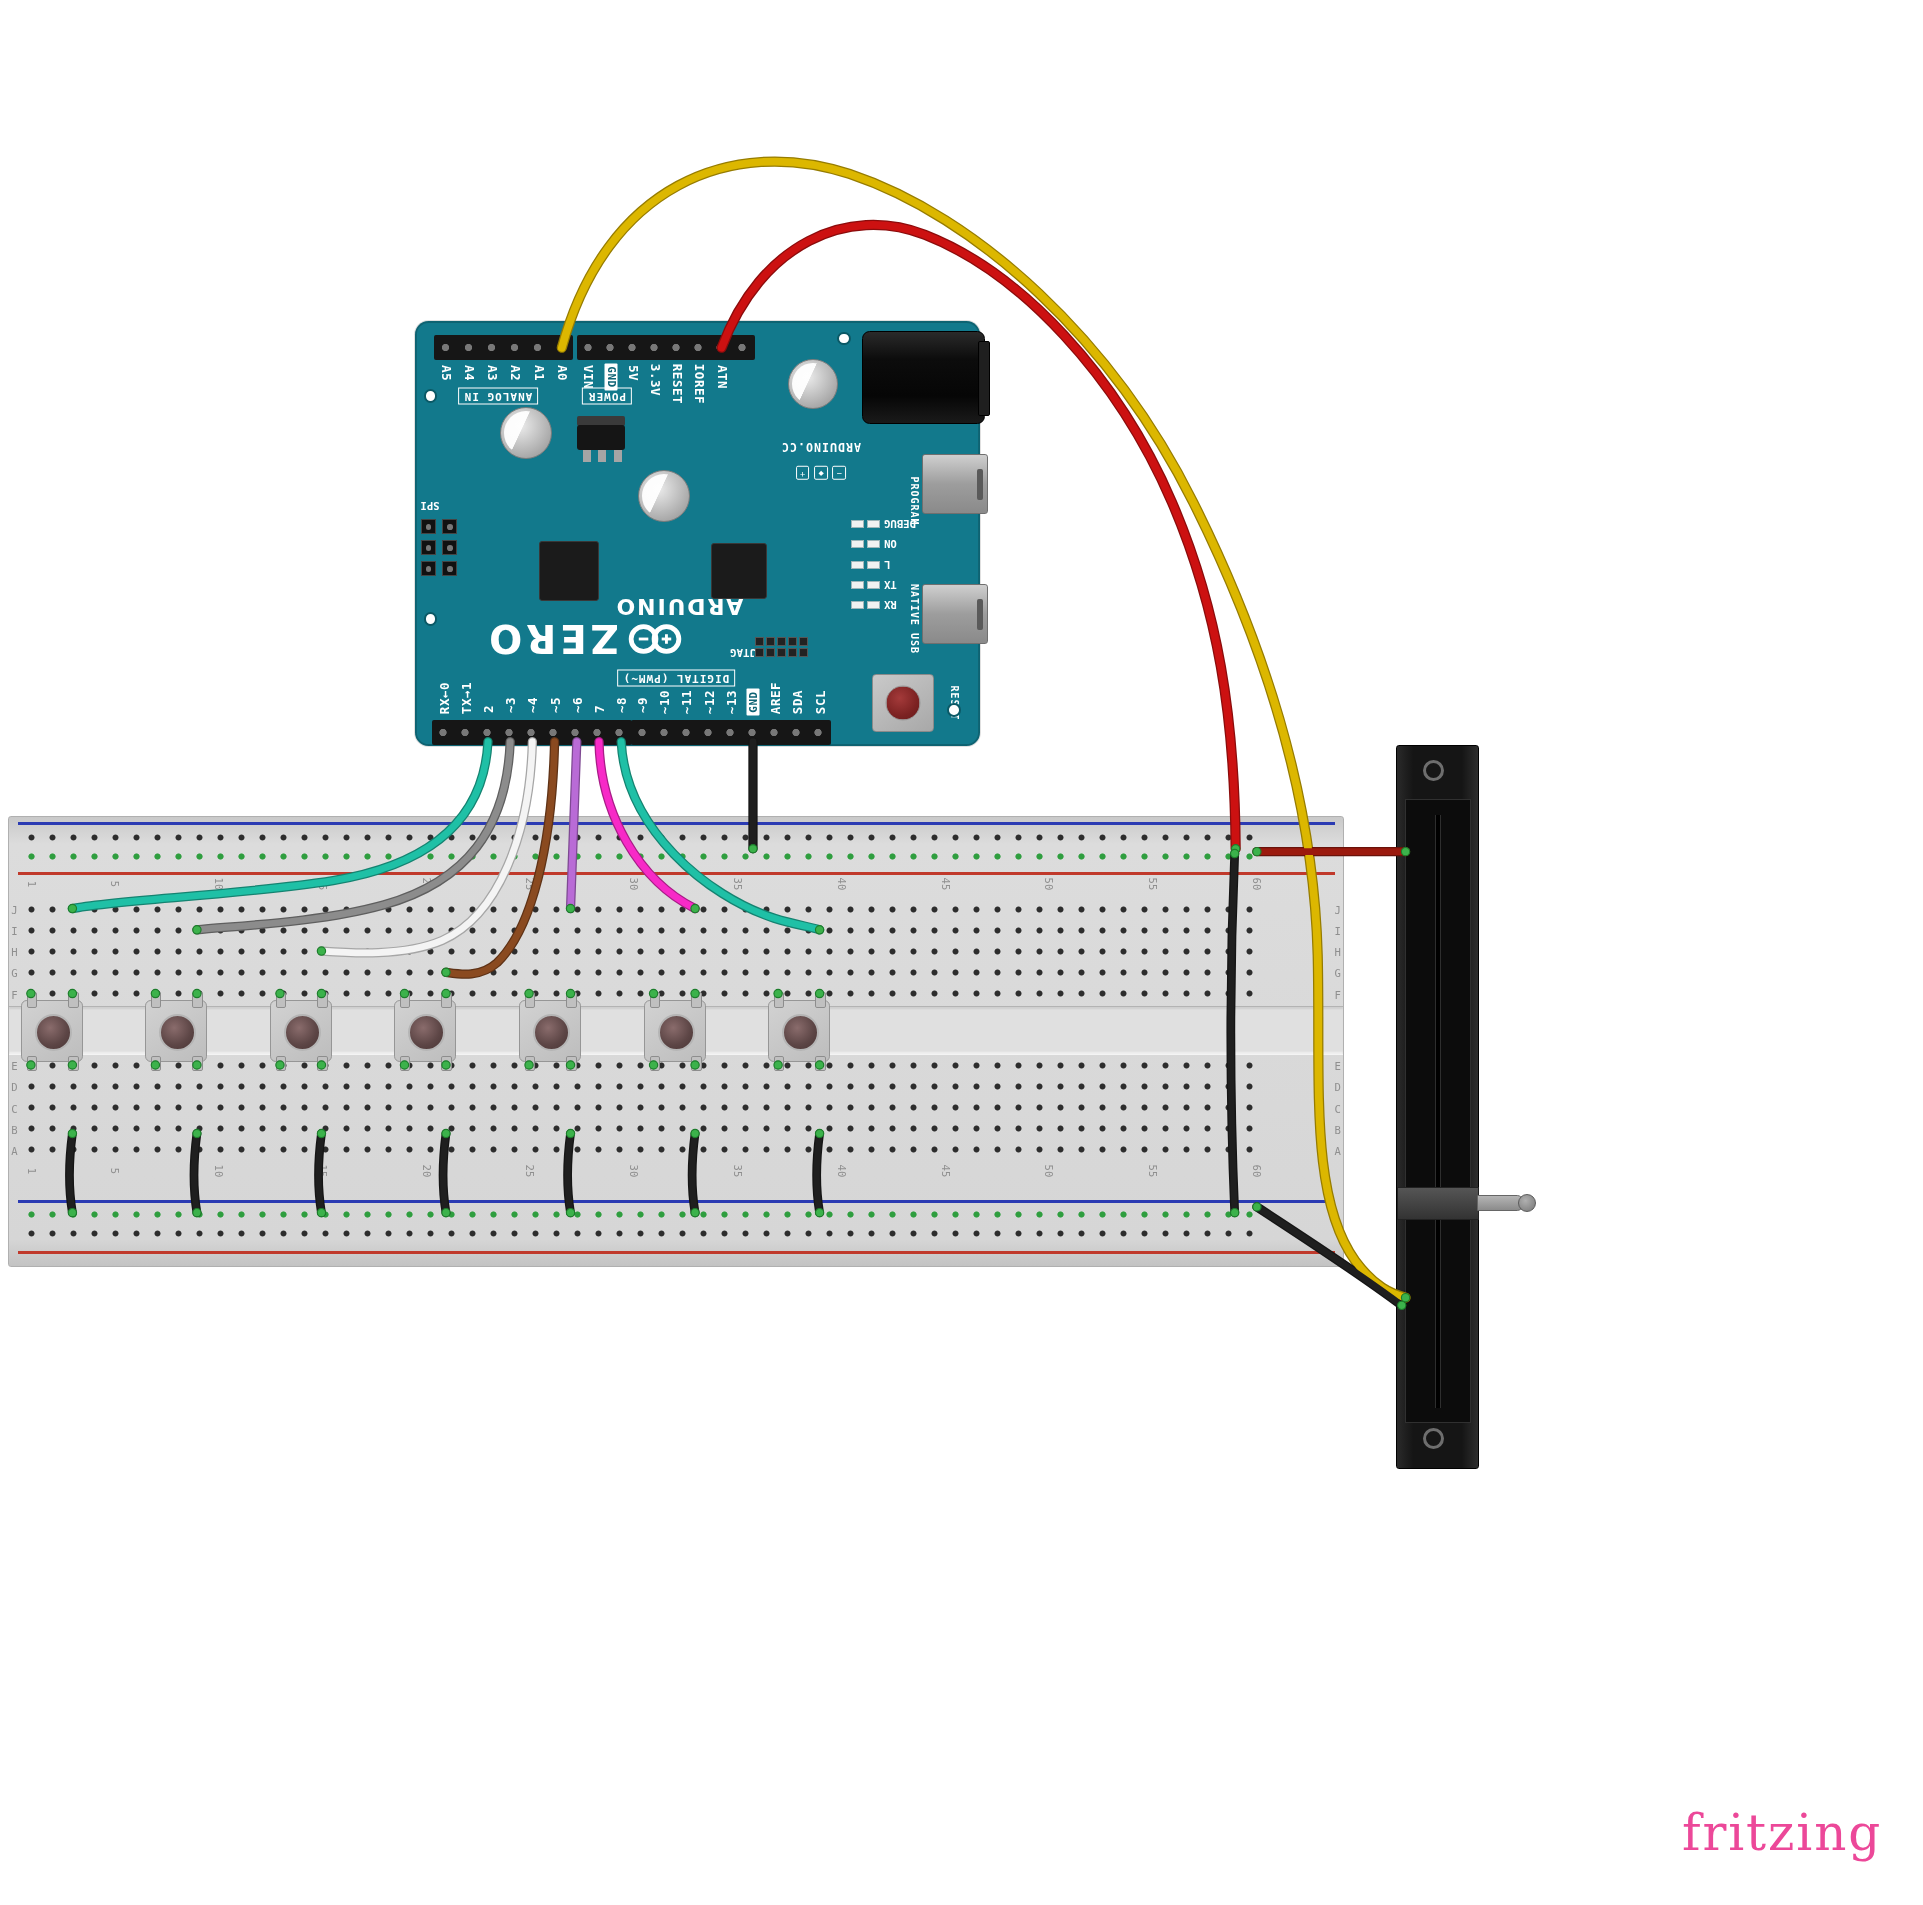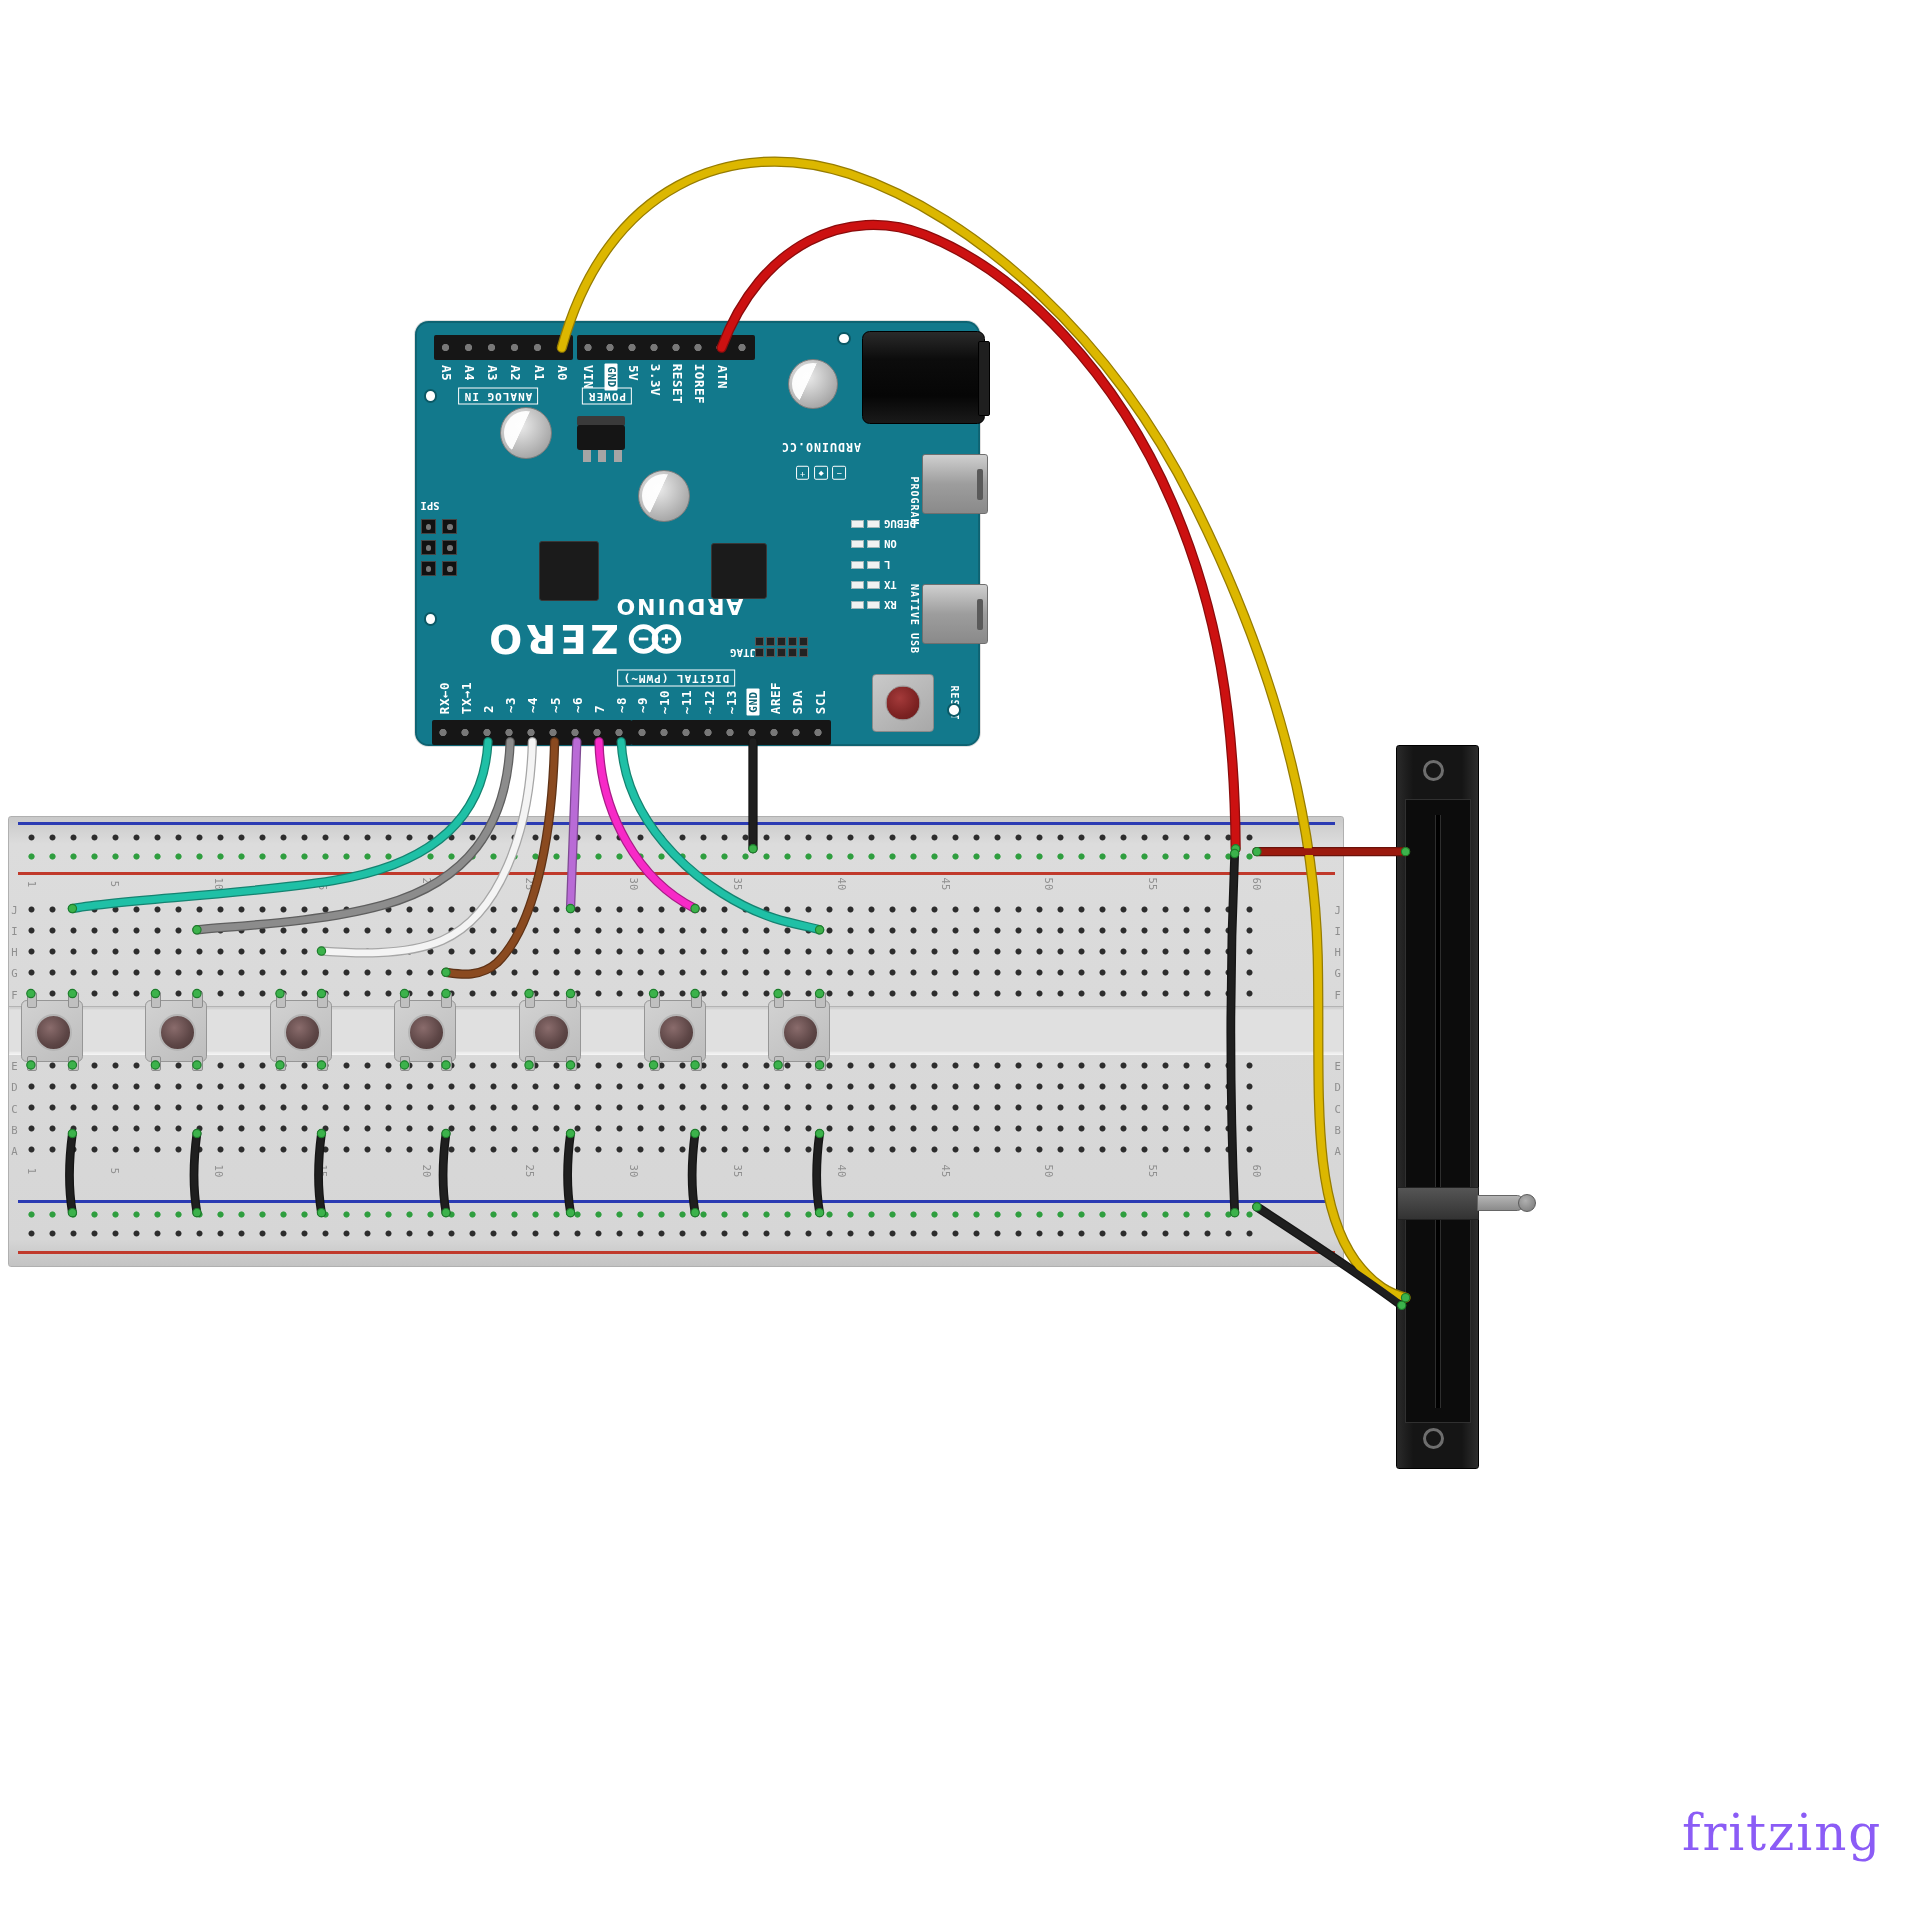--- a/index.html
+++ b/index.html
@@ -107,21 +107,21 @@
   .pot-lever { position:absolute; left:81px; top:450px; width:46px; height:16.4px;
     background:linear-gradient(180deg,#b5b5b5,#8b8b8b); border:1px solid #666; border-radius:0 5.8px 5.8px 0; }
   .pot-knob { position:absolute; left:122px; top:449px; width:18.3px; height:18.3px; border-radius:50%;
     background:radial-gradient(circle at 40% 35%, #b0b0b0, #777); border:1px solid #5a5a5a; }
 
   
   #wires { position:absolute; left:0; top:0; z-index:40; }
   #wires path { fill:none; stroke-linecap:round; stroke-linejoin:round; }
 
   #watermark { position:absolute; left:1682px; top:1804px; font:50px "DejaVu Serif", serif;
-    color:#8b5cf6; letter-spacing:1.9px; z-index:50;text-align:center; }
+    color:#ec4899; letter-spacing:1.9px; z-index:50;text-align:center; }
 </style>
 </head>
 <body>
 
 <div id="canvas">
 
   <div id="breadboard">
     <div class="railline" id="rail-line-neg-top" style="top: 4.8px; background: rgb(43, 59, 179);"></div>
     <div class="railrow dark" style="top:10.6px"></div>
     <div class="railrow green" style="top:30px"></div>

